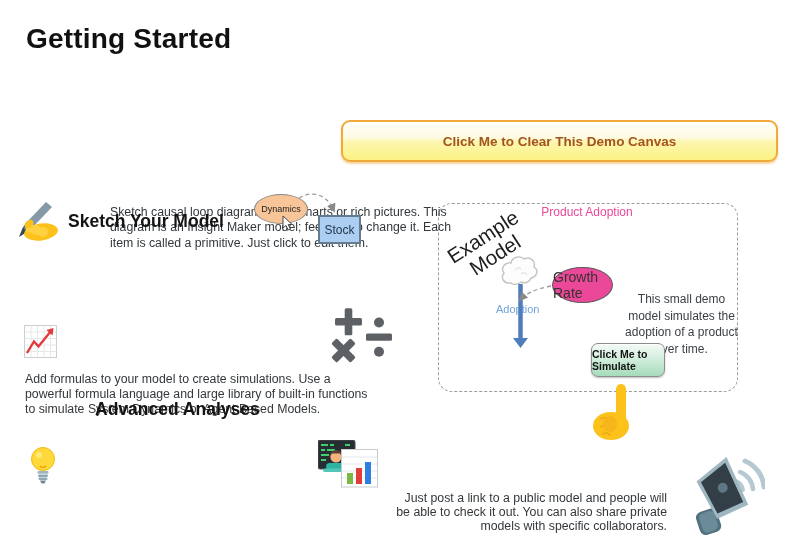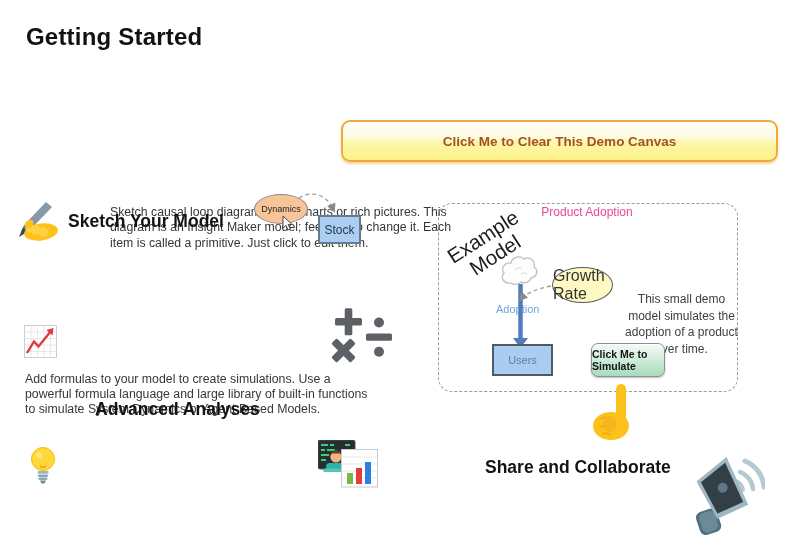--- a/index.html
+++ b/index.html
@@ -1,19 +1,19 @@
 <!DOCTYPE html>
 <html><head>
 <meta charset="utf-8">
 <style>
   html,body{margin:0;padding:0;background:#fff;}
   .stage{position:relative;width:800px;height:555px;background:#ffffff;overflow:hidden;
          font-family:"Liberation Sans", sans-serif;color:#202124;}
   .abs{position:absolute;}
-  .page-title{left:26px;top:23px;font-size:24px;font-weight:700;color:#111;letter-spacing:.2px;}
+  .page-title{left:26px;top:23px;font-size:28px;font-weight:700;color:#111;letter-spacing:.2px;}
   .clear-btn{left:341px;top:120px;width:433px;height:38px;border:2px solid #f2a93c;border-radius:9px;
     background:linear-gradient(to bottom,#fffef9 0%,#fefbe3 40%,#fdf6b0 52%,#fcf284 100%);
     box-shadow:0 2px 2px rgba(234,164,49,.45), inset 0 1px 0 #ffffff;
     display:flex;align-items:center;justify-content:center;
     font-size:13.5px;font-weight:700;color:#a2531e;cursor:pointer;}
   .sec-heading{font-size:17.5px;font-weight:700;color:#141414;z-index:5;white-space:nowrap;}
   .para{font-size:12.3px;line-height:15.4px;color:#33383c;z-index:1;}
   .h-sketch{left:68px;top:211px;}
   .p-sketch{left:110px;top:205px;width:356px;text-align:left;}
   .h-formulas{left:68px;top:331px;}
@@ -28,21 +28,21 @@
     background:#f7c597;border:1.5px solid #8a8a8a;font-size:9px;color:#222;}
   .stock-prim{left:318px;top:215px;width:39px;height:25px;
     background:#abcef2;border:2px solid #647c90;font-size:12px;color:#1f3347;}
   
   .demo-box{left:438px;top:203px;width:298px;height:187px;border:1.6px dashed #9b9b9b;border-radius:14px;z-index:0;}
   .demo-title{left:438px;top:205px;width:298px;text-align:center;font-size:12px;color:#ec4899;z-index:2;}
   .watermark{left:430px;top:224px;width:118px;text-align:center;font-size:20.5px;line-height:22px;
     color:#1c1c1c;transform:rotate(-33deg);z-index:1;}
   .demo-caption{left:625px;top:247px;width:113px;text-align:center;font-size:12px;line-height:16.5px;color:#3a3f44;z-index:1;margin-top:44px;}
   .growth-prim{left:552px;top:267px;width:59px;height:34px;border-radius:50%;
-    background:#fef9c3;border:1.6px solid #5a5a5a;font-size:16px;color:#333;z-index:4;}
+    background:#ec4899;border:1.6px solid #5a5a5a;font-size:14px;color:#333;z-index:4;}
   .users-prim{left:492px;top:344px;width:57px;height:28px;
     background:#a9cdf1;border:2px solid #4e5a66;font-size:11px;color:#63809c;z-index:4;}
   .flow-label{left:496px;top:303px;font-size:11px;color:#72a2dc;z-index:3;}
   .sim-btn{left:591px;top:343px;width:72px;height:32px;border-radius:7px;border:1px solid #8d8d8d;
     background:linear-gradient(to bottom,#f4fbf6 0%,#d3eedd 45%,#a6dbbb 100%);
     box-shadow:inset 0 1px 0 #fff, 0 1px 2px rgba(0,0,0,.25);
     display:flex;align-items:center;justify-content:center;text-align:left;
     font-size:10.5px;line-height:12.5px;font-weight:700;color:#141414;z-index:4;cursor:pointer;}
   .icon{z-index:2;}
   svg{display:block;}
@@ -74,21 +74,20 @@
   <svg class="abs" style="left:282px;top:215px;z-index:6;" width="13" height="17" viewBox="0 0 13 17">
     <polygon points="1,1 1,13 4,10.5 6.2,15 8.4,14 6.2,9.6 10,9.4" fill="#ffffff" stroke="#444" stroke-width="1"></polygon>
   </svg>
 
   <div class="abs demo-box"></div>
   <div class="abs demo-title">Product Adoption</div>
   <div class="abs watermark">Example Model</div>
   <div class="abs demo-caption">This small demo model simulates the adoption of a product over time.</div>
   <div class="abs prim growth-prim">Growth Rate</div>
   <div class="abs flow-label">Adoption</div>
-  <div class="abs prim users-prim">Users</div>
   <div class="abs sim-btn">Click Me to Simulate</div>
 
   <svg class="abs" style="left:0;top:0;z-index:3;pointer-events:none;" width="800" height="555" viewBox="0 0 800 555">
     <defs>
       <marker id="arrGray" viewBox="0 0 10 10" refX="8" refY="5" markerWidth="7" markerHeight="7" orient="auto-start-reverse">
         <path d="M0,0 L10,5 L0,10 z" fill="#8a8a8a"></path>
       </marker>
     </defs>
     <path d="M 299 198 C 312 190, 327 194, 334 211" fill="none" stroke="#9a9a9a" stroke-width="1.3" stroke-dasharray="4 3" marker-end="url(#arrGray)"></path>
     <path d="M 511 283 c -7 1 -11 -5 -7 -10 c -4 -5 1 -11 7 -10 c 1 -6 9 -8 13 -4 c 6 -3 12 2 10 8 c 5 3 3 10 -3 11 c -1 4 -6 6 -10 4 c -3 3 -8 3 -10 1 z" fill="#fdfdfd" stroke="#c4c4c4" stroke-width="1.4"></path>
@@ -153,21 +152,21 @@
     <rect x="47" y="22" width="6" height="22" fill="#2f7fe0"></rect>
   </svg>
 
   <svg class="abs icon" style="left:589px;top:383px;z-index:6;" width="48" height="58" viewBox="0 0 48 58">
     <rect x="27" y="1" width="10" height="34" rx="5" fill="#fcc21b"></rect>
     <ellipse cx="22" cy="43" rx="18" ry="14" fill="#fcc21b"></ellipse>
     <rect x="27" y="28" width="10" height="12" fill="#fcc21b"></rect>
     <path d="M 12 36 a 5 5 0 0 1 8 1 M 12 44 a 5 5 0 0 1 8 1 M 14 51 a 5 5 0 0 1 7 1" fill="none" stroke="#e8a912" stroke-width="1.6" stroke-linecap="round"></path>
     <ellipse cx="21" cy="41" rx="7" ry="8" fill="#f6b51a"></ellipse>
   </svg>
-  <div class="abs sec-heading h-share">Share and Collaborate</div>
+  <div class="abs para p-share">Just post a link to a public model and people will be able to check it out. You can also share private models with specific collaborators.</div>
   <svg class="abs icon" style="left:685px;top:451px;" width="80" height="84" viewBox="0 0 80 84">
     <path d="M 55 21 a 20 20 0 0 1 13 17" fill="none" stroke="#b6c9d2" stroke-width="4.5" stroke-linecap="round"></path>
     <path d="M 60 10 a 31 31 0 0 1 19 26" fill="none" stroke="#b6c9d2" stroke-width="5" stroke-linecap="round"></path>
     <path d="M 51 30 a 11 11 0 0 1 7 9" fill="none" stroke="#b6c9d2" stroke-width="4" stroke-linecap="round"></path>
     <g transform="rotate(-18 30 55)">
       <rect x="8" y="56" width="22" height="24" rx="6" fill="#517181"></rect>
       <rect x="11" y="58" width="16" height="20" rx="5" fill="#6c8b99"></rect>
       <polygon points="20,26 56,12 62,64 28,68" fill="#9fb7c1"></polygon>
       <polygon points="24,28 53,17 58,60 30,63" fill="#333f46"></polygon>
       <circle cx="43" cy="40" r="5" fill="#5d7785"></circle>

